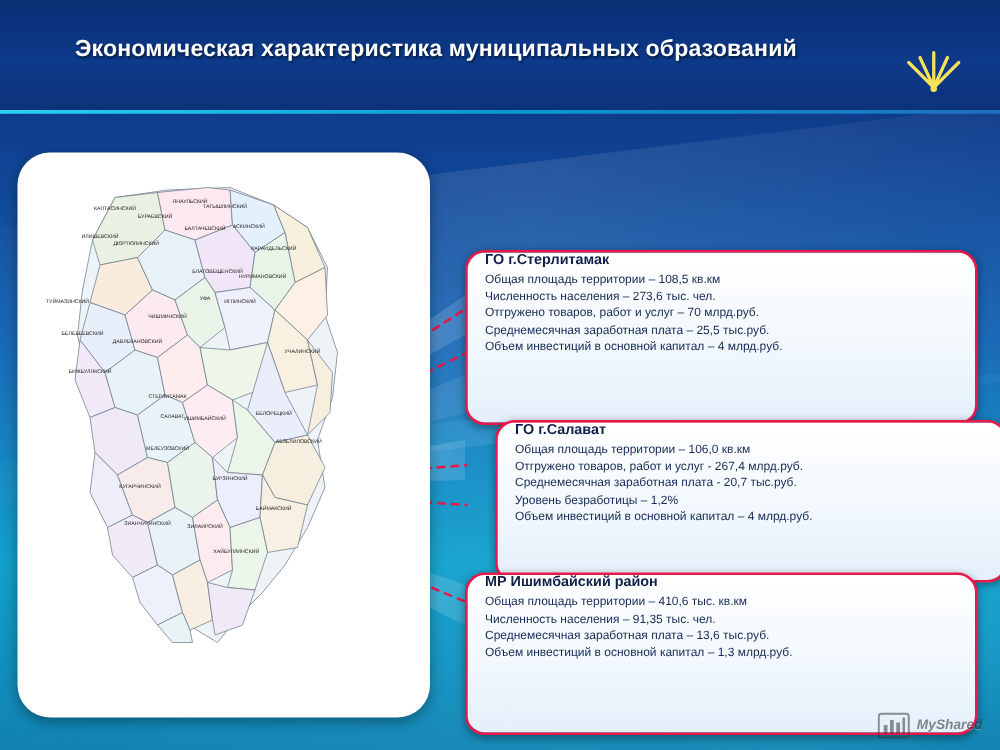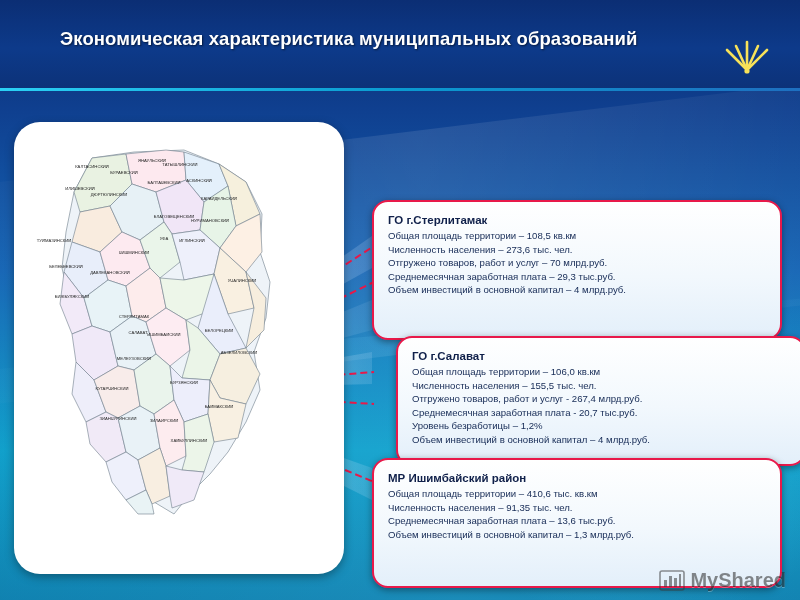--- a/index.html
+++ b/index.html
@@ -99,21 +99,21 @@
   }
 
   
   .info-box {
     position: absolute;
     box-sizing: border-box;
     border: 2px solid #e8194a;
     border-radius: 16px;
     background: linear-gradient(180deg, #ffffff 0%, #f2f8fd 55%, #e3effa 100%);
     box-shadow: 0 2px 7px rgba(0,0,0,0.4);
-    padding: 12px 12px 8px 14px;
+    padding: 0 12px 8px 14px;
   }
   .info-title {
     font-size: 11.5px;
     font-weight: bold;
     color: #10204a;
     margin-bottom: 3px;
   }
   .info-line {
     font-size: 9.6px;
     color: #152a55;
@@ -140,25 +140,26 @@
     bottom: 8px;
     display: flex;
     align-items: center;
     gap: 5px;
     opacity: 0.55;
   }
   .wm-icon {
     width: 26px; height: 24px;
   }
   .wm-text {
-    font-size: 20px;
+    font-size: 11px;
     color: #2b2b2b;
     font-weight: bold;
     font-family: "Liberation Sans", sans-serif;
     text-shadow: 0 1px 0 rgba(255,255,255,0.5);
+    font-style: italic;
   }
 </style>
 </head>
 <body>
 
 <div class="slide">
 
   <div class="bg-sweep1"></div>
   <div class="bg-sweep2"></div>
   <div class="bg-glow"></div>
@@ -282,28 +283,27 @@
           </g>
       </svg>
     </div>
   </div>
 
   <div class="info-box" id="box1">
     <div class="info-title">ГО г.Стерлитамак</div>
     <div class="info-line">Общая площадь территории – 108,5 кв.км</div>
     <div class="info-line">Численность населения – 273,6 тыс. чел.</div>
     <div class="info-line">Отгружено товаров, работ и услуг – 70 млрд.руб.</div>
-    <div class="info-line">Среднемесячная заработная плата – 29,3 тыс.руб.</div>
+    <div class="info-line">Среднемесячная заработная плата – 25,5 тыс.руб.</div>
     <div class="info-line">Объем инвестиций  в основной капитал – 4 млрд.руб.</div>
   </div>
 
   <div class="info-box" id="box2">
     <div class="info-title">ГО г.Салават</div>
     <div class="info-line">Общая площадь территории – 106,0 кв.км</div>
-    <div class="info-line">Численность населения – 155,5 тыс. чел.</div>
     <div class="info-line">Отгружено товаров, работ и услуг - 267,4 млрд.руб.</div>
     <div class="info-line"> Среднемесячная заработная плата - 20,7 тыс.руб.</div>
     <div class="info-line">Уровень безработицы – 1,2%</div>
     <div class="info-line">Объем инвестиций  в основной капитал – 4 млрд.руб.</div>
   </div>
 
   <div class="info-box" id="box3">
     <div class="info-title">МР Ишимбайский район</div>
     <div class="info-line">Общая площадь территории – 410,6 тыс. кв.км</div>
     <div class="info-line">Численность населения – 91,35 тыс. чел.</div>

